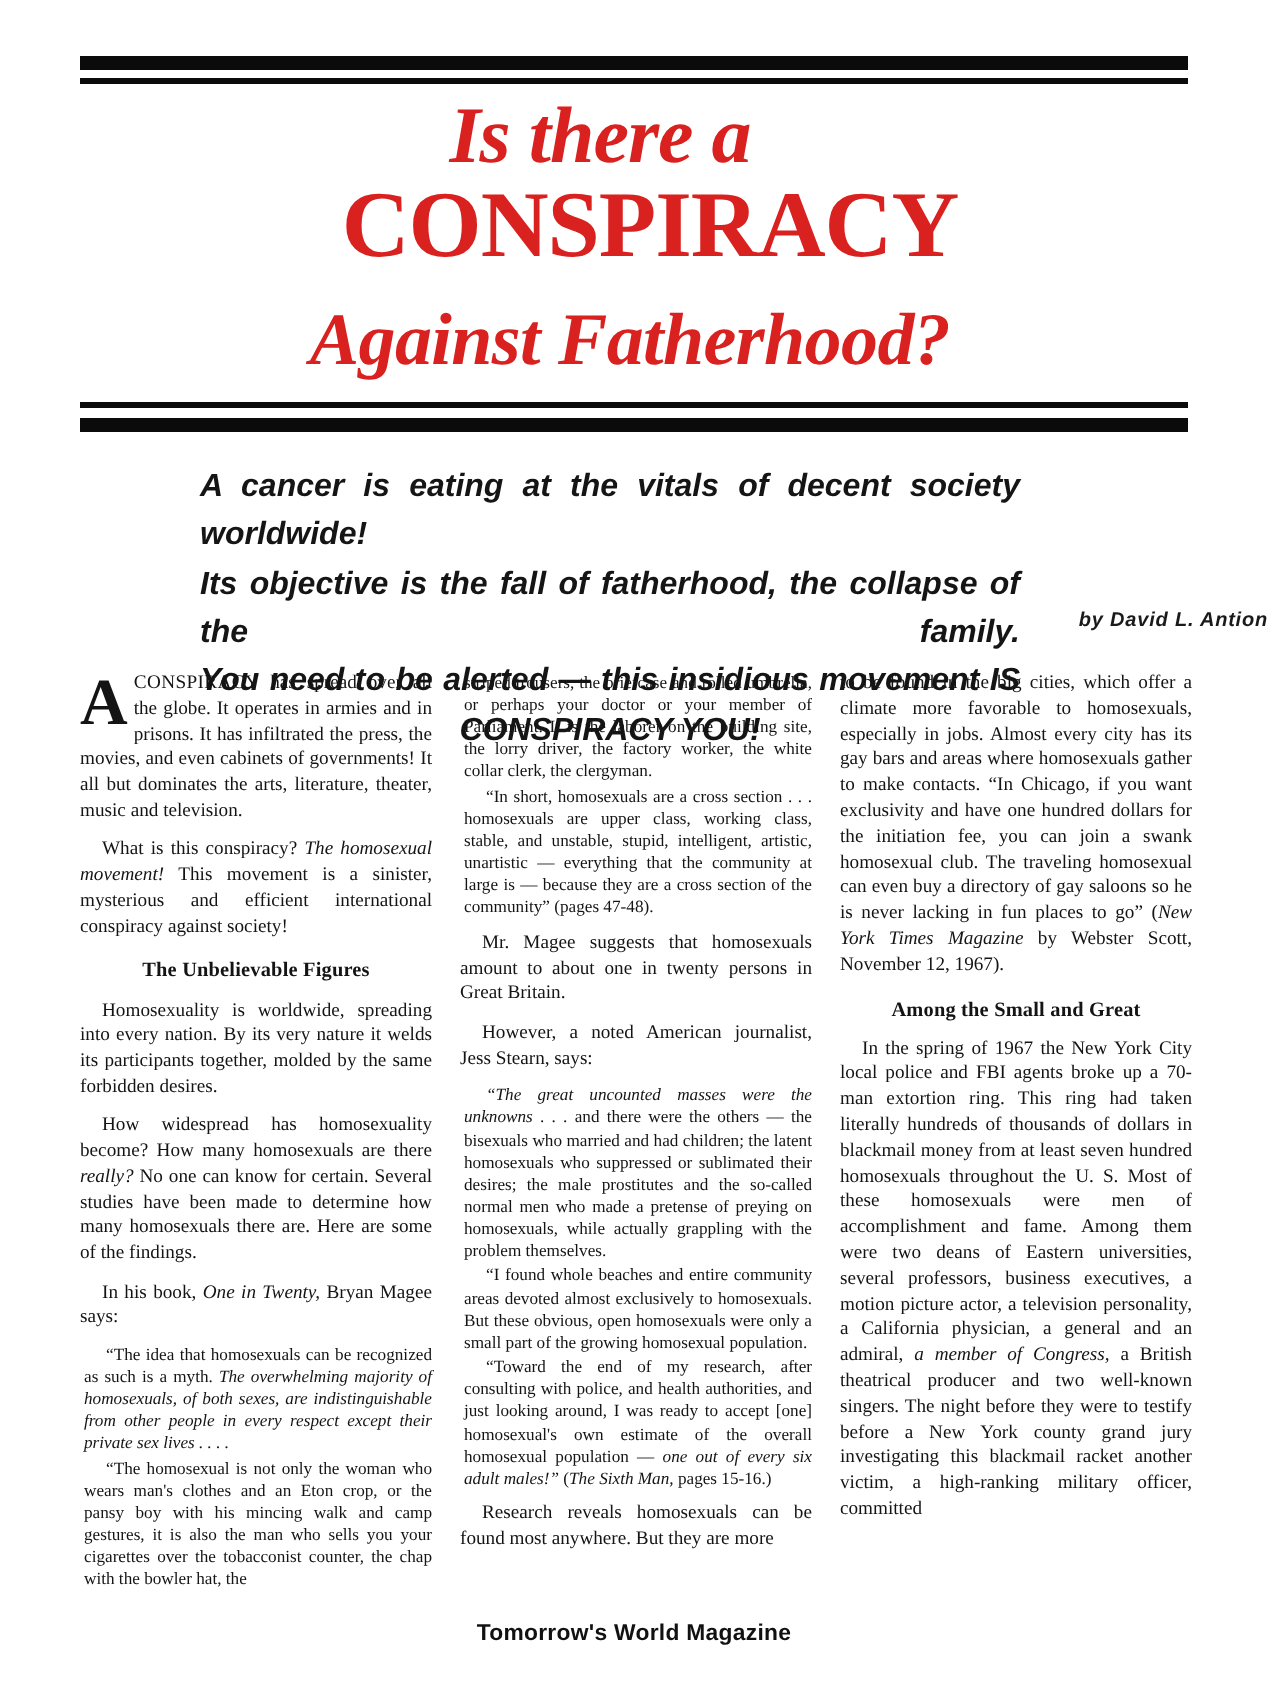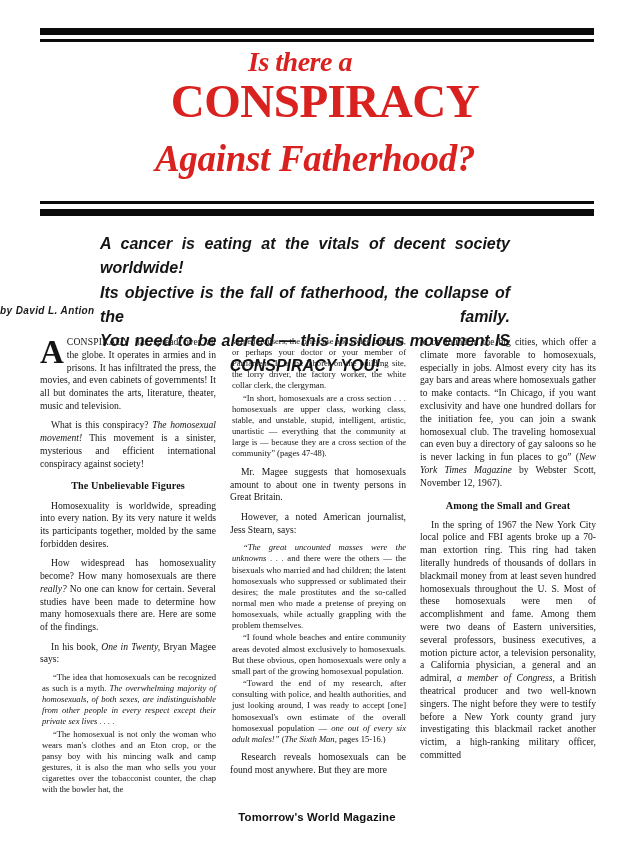--- a/index.html
+++ b/index.html
@@ -32,21 +32,21 @@
     position:absolute;
     left:40px;right:40px;
     top:48px;
     text-align:center;
     color:#d9211f;
     line-height:1.0;
   }
   .t-line1{
     font-family:"Liberation Serif", serif;
     font-style:italic;font-weight:bold;
-    font-size:28px;
+    font-size:40px;
     letter-spacing:-0.5px;
     margin-left:-34px;
   }
   .t-line2{
     font-family:"Liberation Serif", serif;
     font-weight:bold;font-style:normal;
     font-size:47px;
     letter-spacing:-0.5px;
     margin-top:2px;
     margin-left:16px;
@@ -74,21 +74,21 @@
   }
   .deck .d-just{
     display:block;
     text-align:justify;
     text-align-last:justify;
   }
   .byline{
     position:absolute;
     left:0;width:634px;
     top:305px;
-    text-align:left;
+    text-align:right;
     font-family:"Liberation Sans", sans-serif;
     font-size:10px;
     font-style:italic;
     font-weight:600;
     color:#1a1a1a;
     letter-spacing:0.4px;
   }
 
   
   .columns{

